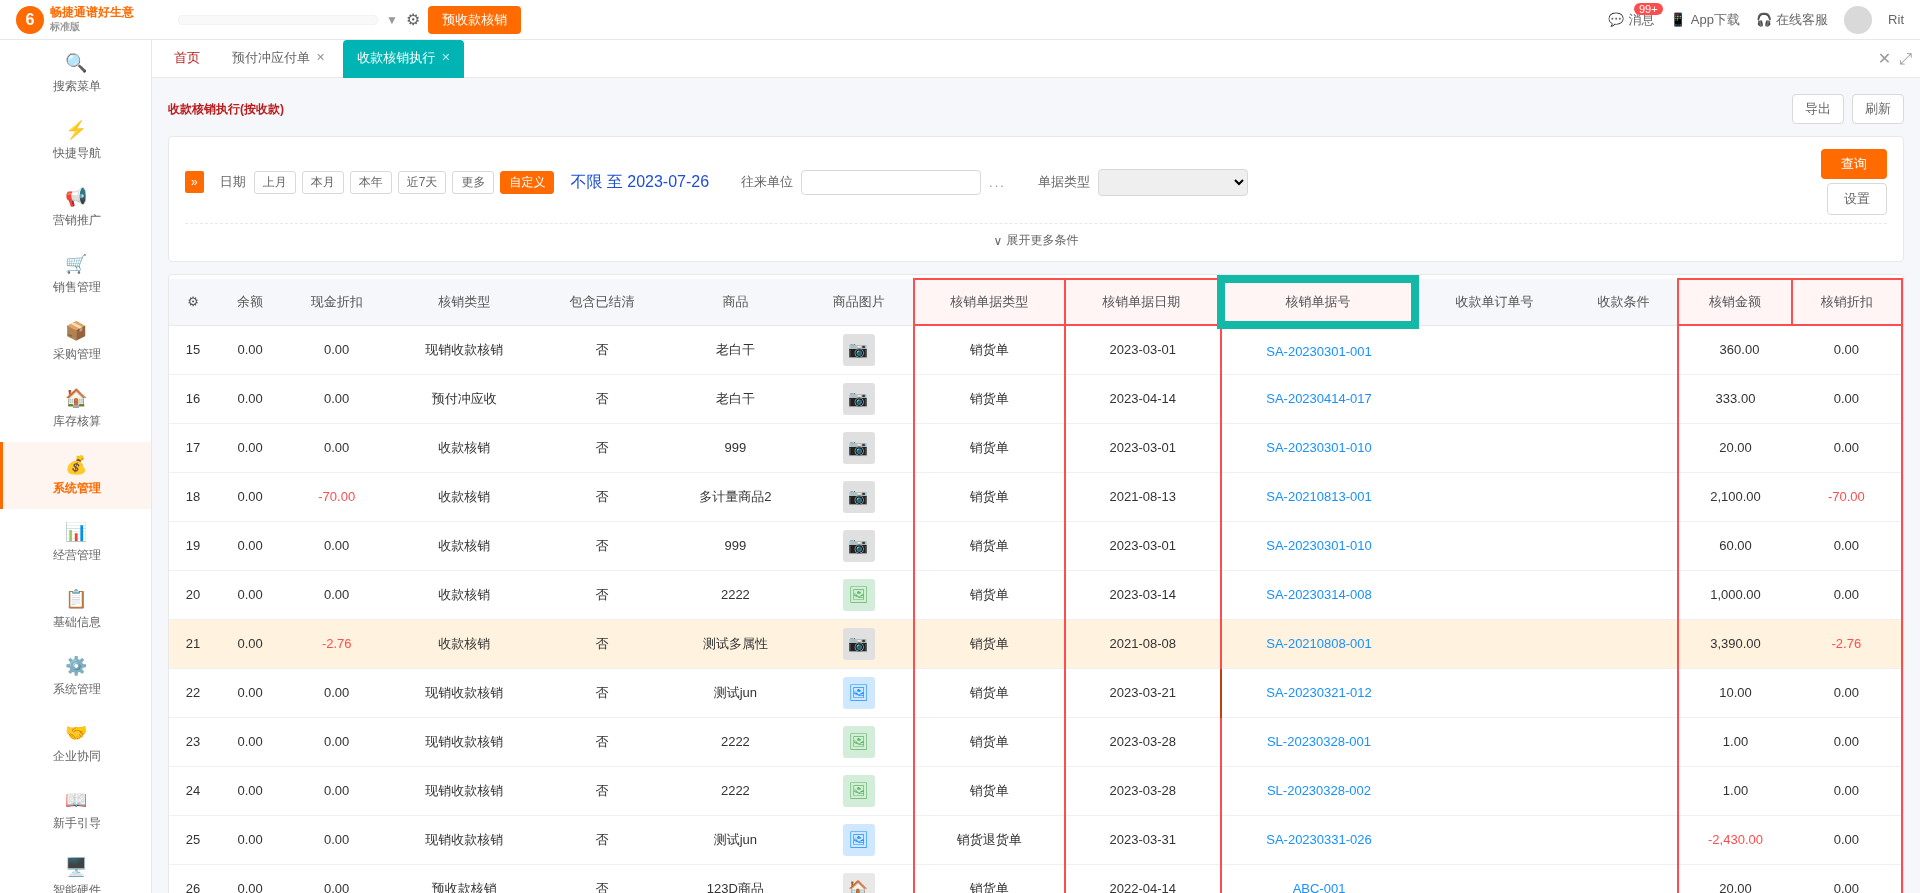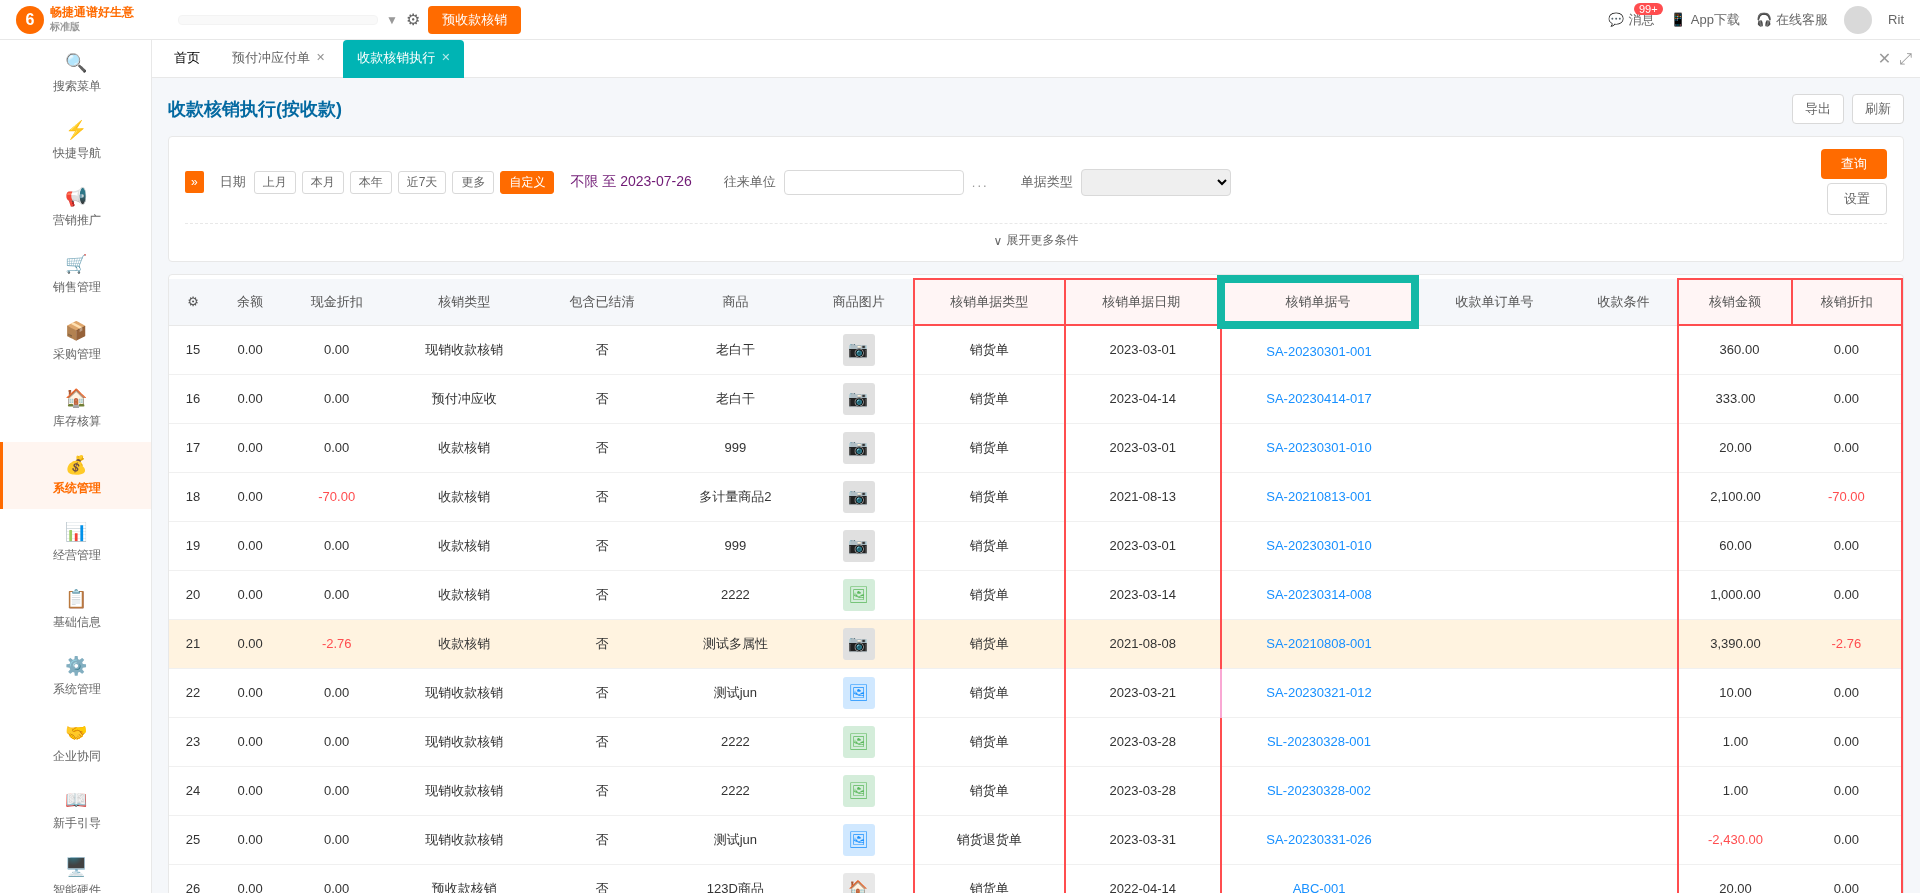--- a/index.html
+++ b/index.html
@@ -37,28 +37,28 @@
     .sidebar-item .icon { font-size: 18px; }
 
     
     .content-area { flex: 1; display: flex; flex-direction: column; overflow: hidden; }
 
     
     .tab-bar { display: flex; align-items: center; background: #fff; border-bottom: 1px solid #e8e8e8; height: 38px; padding: 0 8px; gap: 4px; }
     .tab { display: flex; align-items: center; padding: 0 14px; height: 38px; cursor: pointer; font-size: 13px; color: #666; border-bottom: 2px solid transparent; gap: 6px; }
     .tab.active { color: #fff; background: #00b4b4; border-radius: 4px 4px 0 0; }
     .tab .close-btn { font-size: 11px; color: inherit; opacity: 0.7; cursor: pointer; }
-    .tab-home { color: #000000; font-weight: normal; }
+    .tab-home { color: #b91c1c; font-weight: normal; }
     .tab-spacer { flex: 1; }
     .tab-actions { display: flex; align-items: center; gap: 8px; color: #999; font-size: 16px; }
 
     
     .page-content { flex: 1; overflow-y: auto; padding: 16px; background: #f5f7fa; }
     .page-header { display: flex; align-items: center; justify-content: space-between; margin-bottom: 12px; }
-    .page-title { font-size: 18px; font-weight: bold; color: #0369a1; }
+    .page-title { font-size: 12px; font-weight: bold; color: #b91c1c; }
     .page-actions { display: flex; gap: 8px; }
     .action-btn { display: flex; align-items: center; gap: 4px; padding: 5px 12px; border: 1px solid #d9d9d9; border-radius: 4px; background: #fff; cursor: pointer; font-size: 13px; color: #666; }
 
     
     .filter-area { background: #fff; border-radius: 4px; padding: 12px 16px; margin-bottom: 12px; border: 1px solid #e8e8e8; }
     .filter-row { display: flex; align-items: center; gap: 16px; flex-wrap: wrap; }
     .filter-item { display: flex; align-items: center; gap: 8px; font-size: 13px; }
     .filter-label { color: #666; white-space: nowrap; text-align: right; }
     .date-shortcuts { display: flex; gap: 6px; align-items: center; }
     .date-btn { padding: 2px 8px; border: 1px solid #d9d9d9; border-radius: 3px; cursor: pointer; font-size: 12px; color: #666; background: #fff; }
@@ -229,21 +229,21 @@
               <button class="date-btn">上月</button>
               <button class="date-btn">本月</button>
               <button class="date-btn">本年</button>
               <button class="date-btn">近7天</button>
               <button class="date-btn">更多</button>
               <button class="date-btn custom">自定义</button>
             </div>
           </div>
 
           <div style="display:flex;flex-direction:column;gap:2px;">
-            <span style="font-size:14px;color:#701a75;">不限 至 2023-07-26</span>
+            <span style="font-size:16px;color:#1d4ed8;">不限 至 2023-07-26</span>
           </div>
 
           <div class="filter-item" style="margin-left:16px;">
             <span class="filter-label">往来单位</span>
             <input type="text" class="filter-input" style="width: 180px;">
             <span class="dots">...</span>
           </div>
 
           <div class="filter-item" style="margin-left:16px;">
             <span class="filter-label">单据类型</span>
@@ -403,21 +403,21 @@
     </tr>
               <tr>
       <td>22</td>
       <td>0.00</td>
       <td class="">0.00</td>
       <td>现销收款核销</td>
       <td>否</td>
       <td>测试jun</td>
       <td><div class="thumb-img blue">🖼</div></td>
       <td style="border-left:2px solid #ff4d4f;border-right:2px solid #ff4d4f;">销货单</td>
-      <td style="border-left:2px solid #ff4d4f;border-right:2px solid #f9a8d4;">2023-03-21</td>
+      <td style="border-left:2px solid #ff4d4f;border-right:2px solid #c2410c;">2023-03-21</td>
       <td><a class="link-text" style="border-left:1px solid transparent;">SA-20230321-012</a></td>
       <td></td>
       <td></td>
       <td class="" style="border-left:2px solid #ff4d4f;">10.00</td>
       <td class="" style="border-right:2px solid #ff4d4f;">0.00</td>
     </tr>
               <tr>
       <td>23</td>
       <td>0.00</td>
       <td class="">0.00</td>

